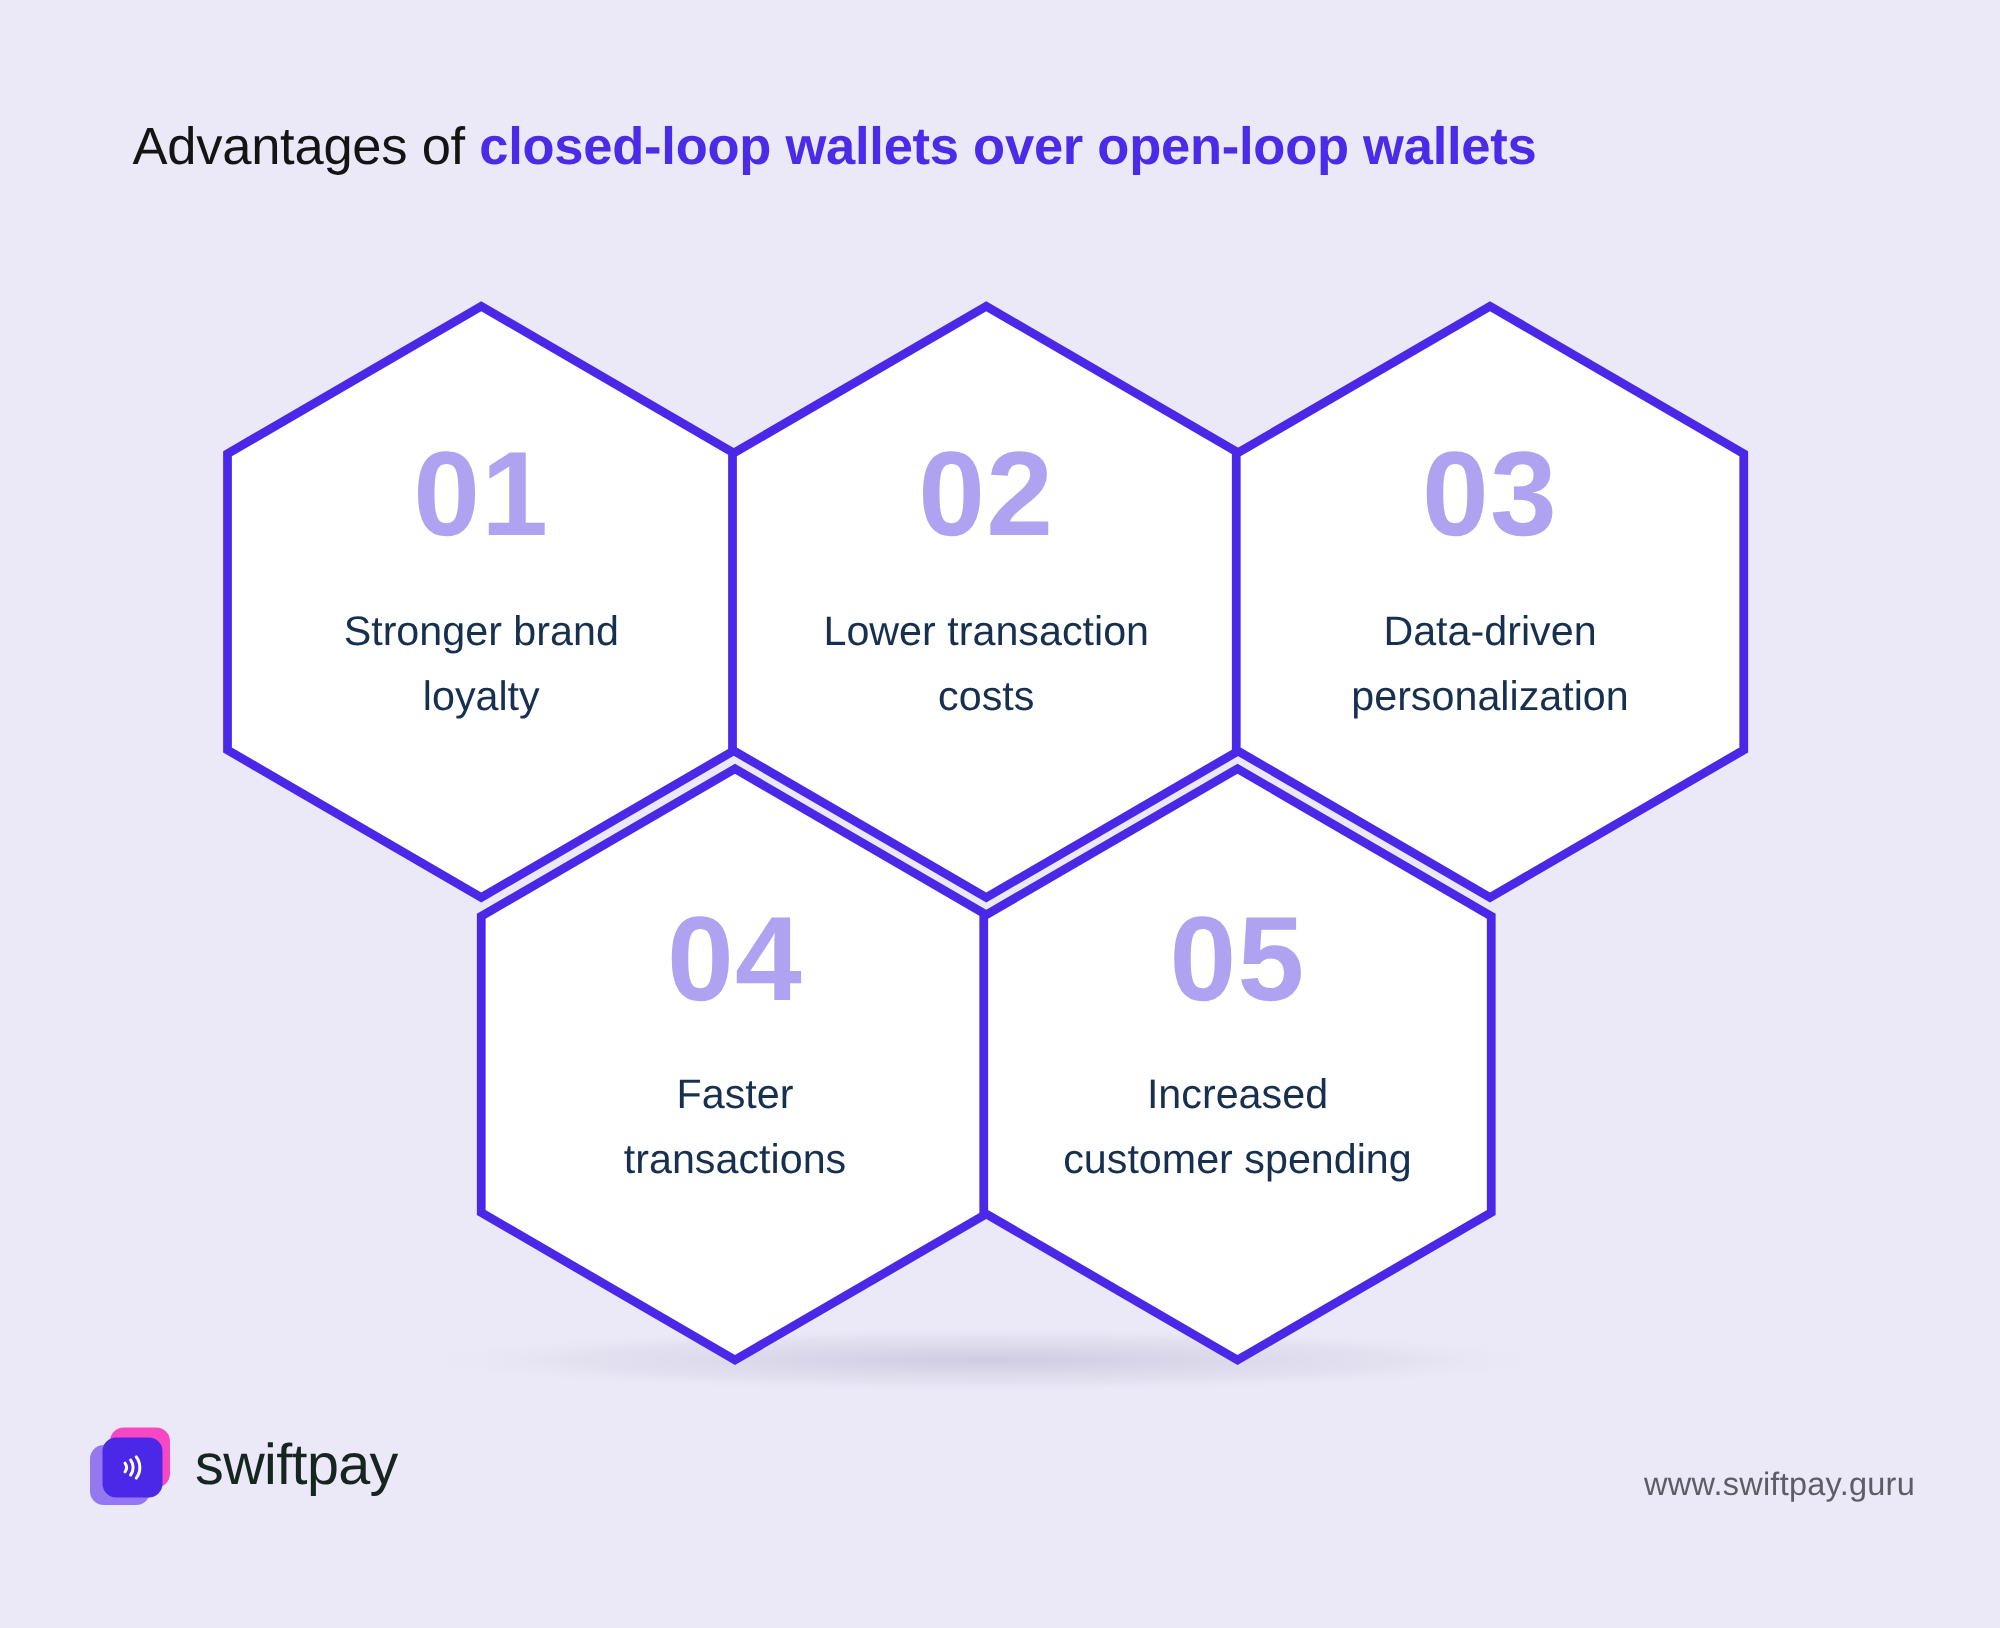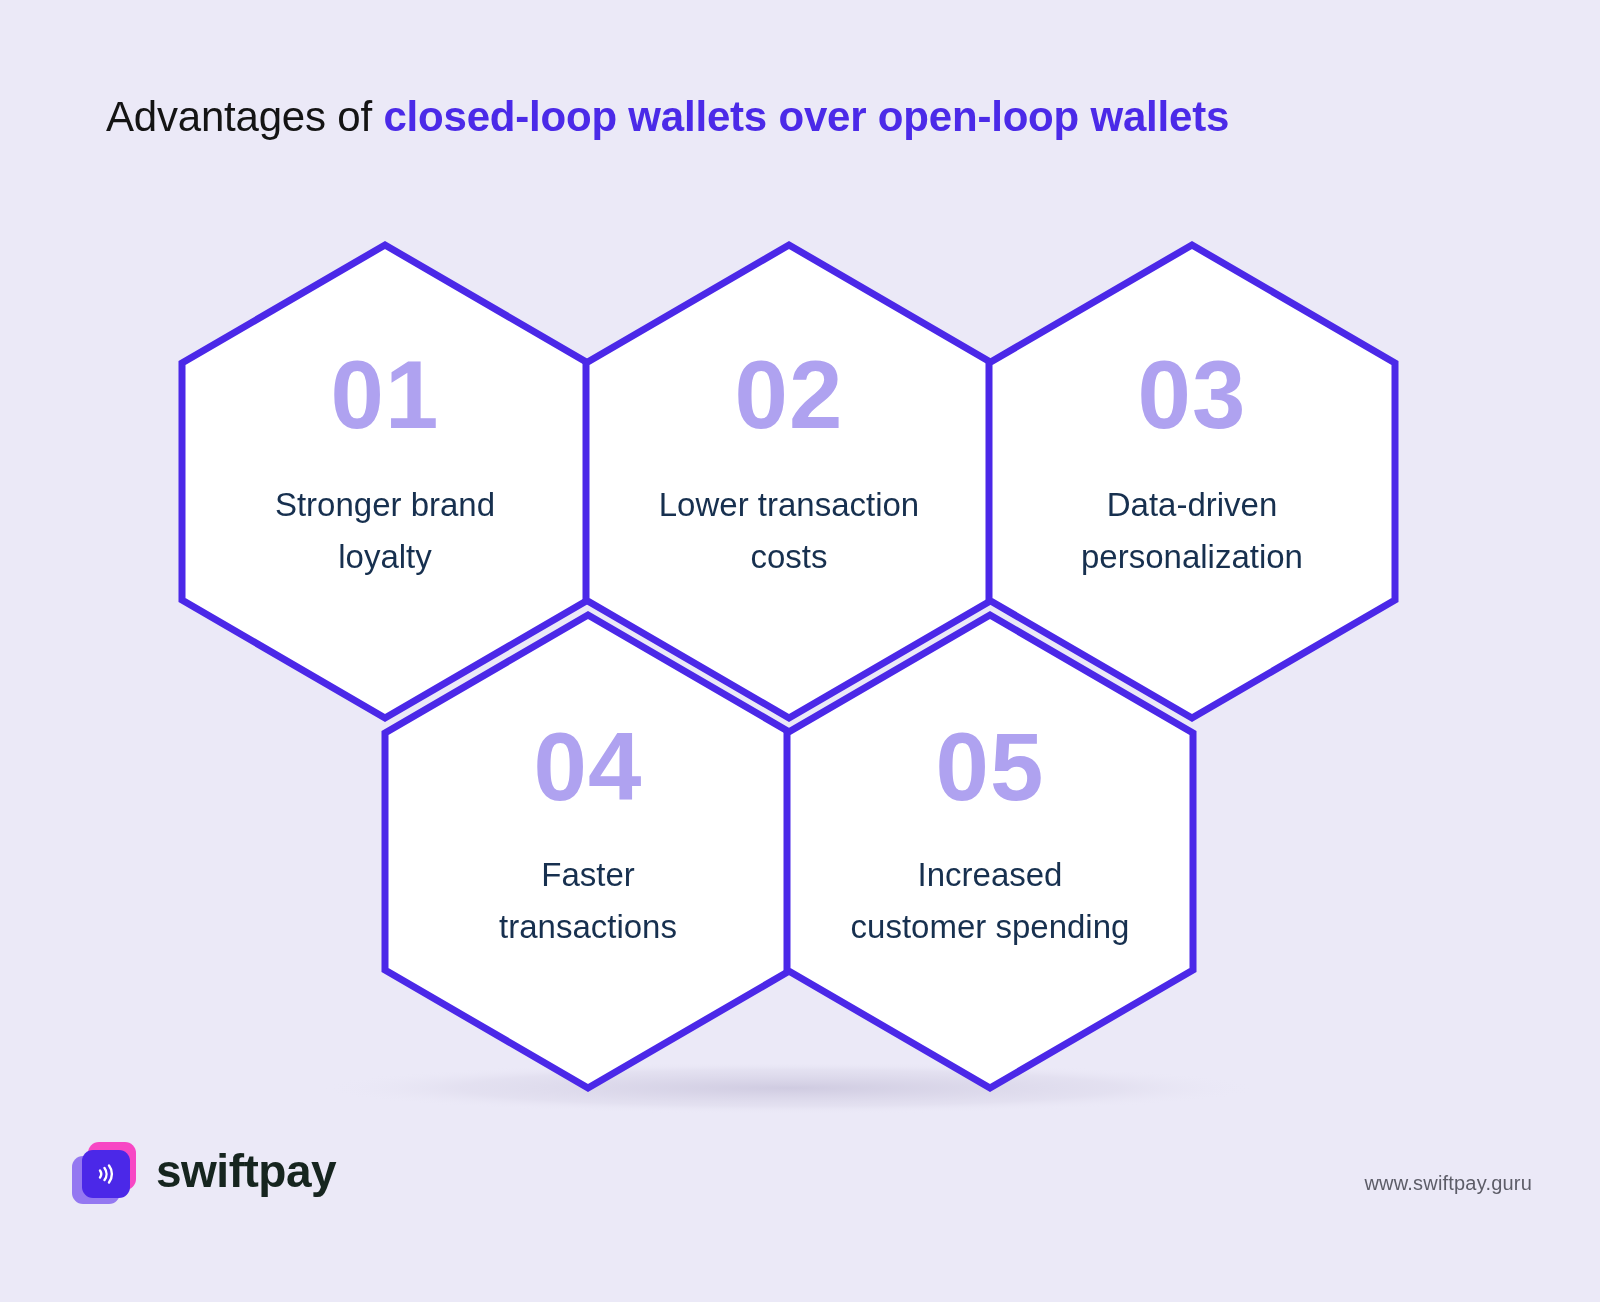--- a/index.html
+++ b/index.html
@@ -118,31 +118,31 @@
     height: 48px;
     left: 10px;
     top: 16px;
     background: #4b28e8;
     display: flex;
     align-items: center;
     justify-content: center;
   }
   .logo-wordmark {
     font-size: 46px;
-    font-weight: 700;
+    font-weight: 400;
     color: #16251f;
     letter-spacing: -0.5px;
     line-height: 1;
     padding-bottom: 4px;
   }
   .footer-url {
     position: absolute;
     right: 68px;
     top: 1172px;
-    font-size: 20px;
+    font-size: 26px;
     color: #5d5d68;
     letter-spacing: 0.2px;
   }
 </style>
 </head>
 <body>
 
 <div class="page">
 
   <h1 class="title">

